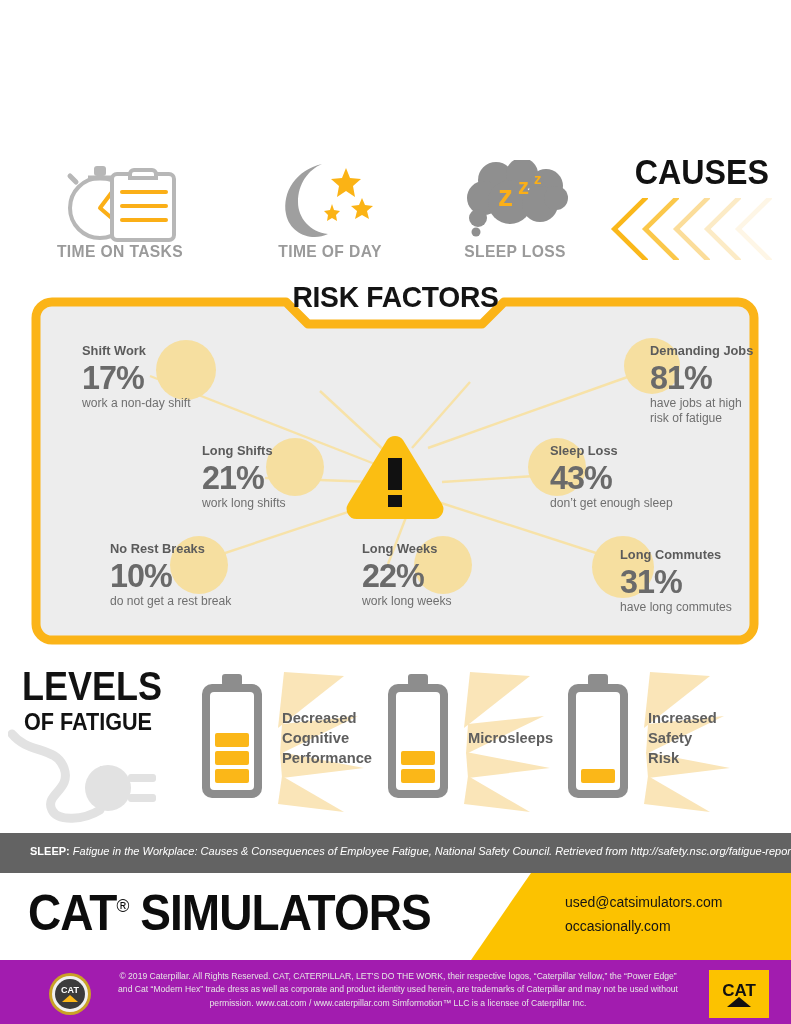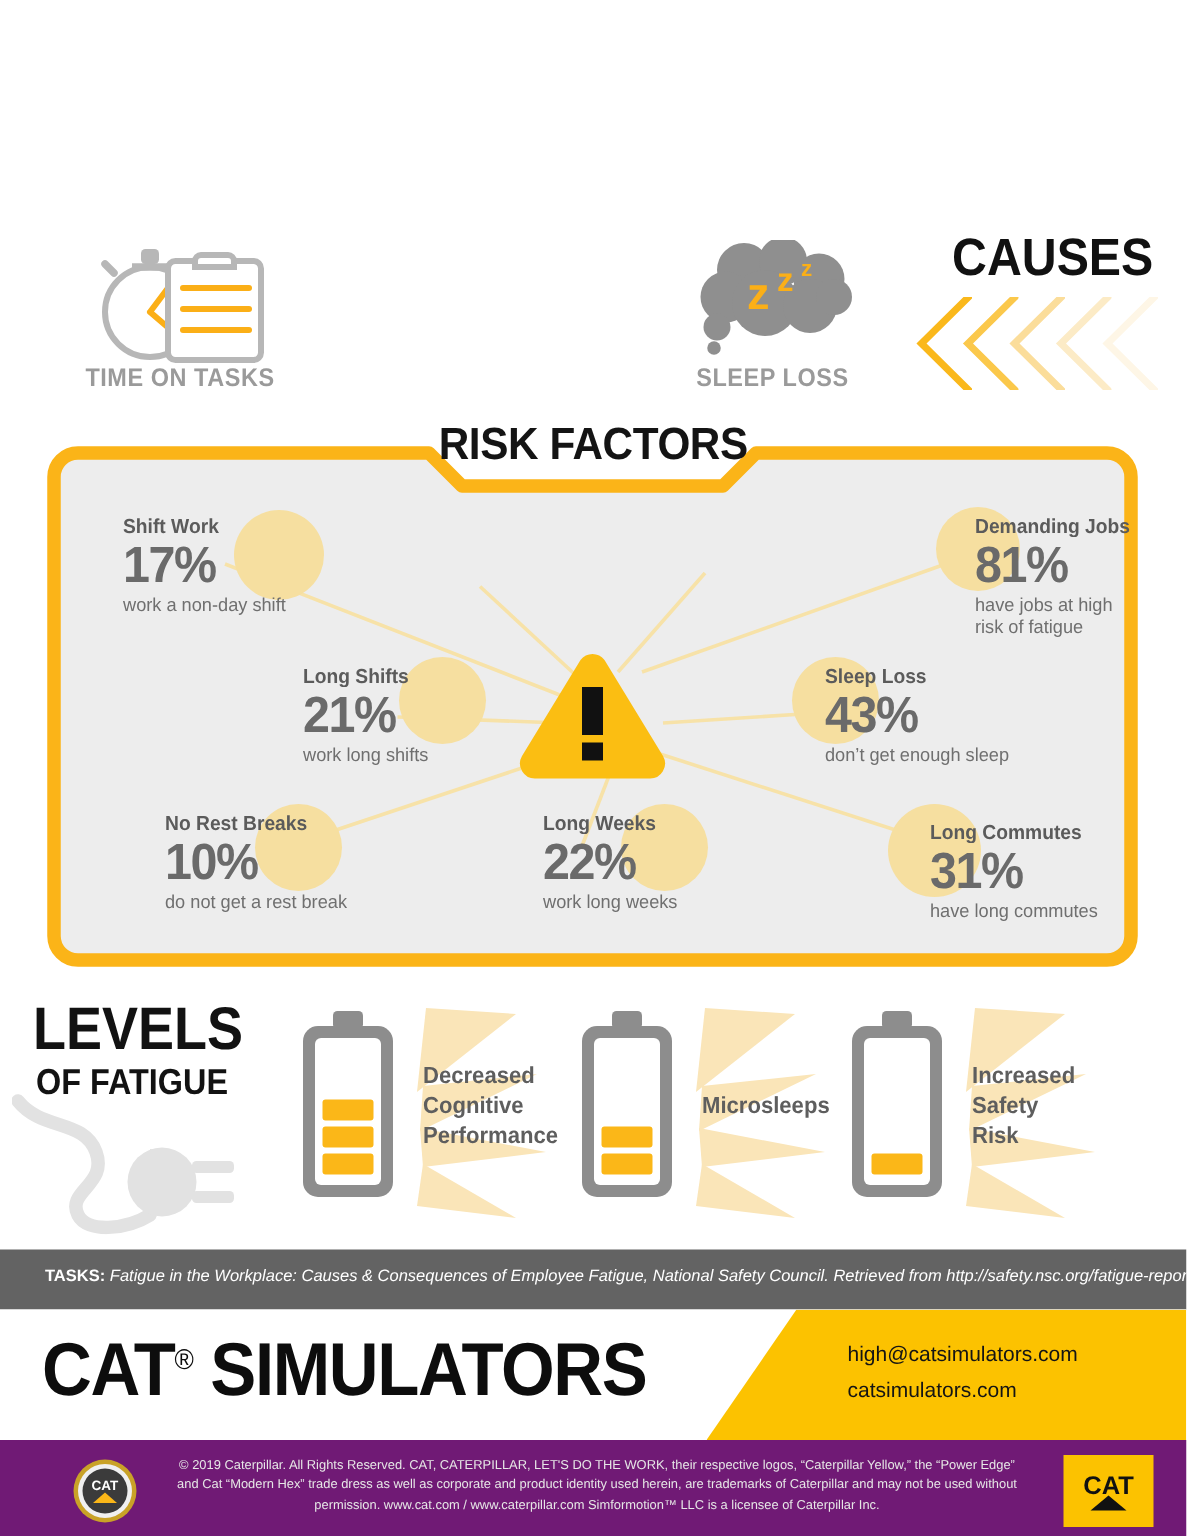--- a/index.html
+++ b/index.html
@@ -115,21 +115,21 @@
     clip-path: polygon(60px 0, 320px 0, 320px 87px, 0 87px);
   }
   .cat-logo {
     position:absolute; left:28px; top:15px; font-size:50px; font-weight:bold;
     color:#0d0d0d; letter-spacing:-1px; line-height:1; transform:scaleX(0.92); transform-origin:left top;
   }
   .cat-logo sup { font-size:19px; vertical-align:super; font-weight:normal; }
   .contact { position:absolute; left:565px; top:17px; font-size:14px; color:#141414; line-height:1.72; }
 
   
-  .footer { position:absolute; left:0; top:960px; width:791px; height:64px; background:#701a75; }
+  .footer { position:absolute; left:0; top:960px; width:791px; height:64px; background:#a21caf; }
   .footer .legal {
     position:absolute; left:118px; top:10px; width:560px;
     font-size:8.6px; color:#e6e6e6; line-height:1.55; text-align:center;
   }
   .seal { position:absolute; left:48px; top:972px; width:44px; height:44px; }
   .cat-badge {
     position:absolute; right:22px; top:970px; width:60px; height:48px; background:#FCC200;
     display:flex; align-items:center; justify-content:center;
   }
 </style>
@@ -185,20 +185,31 @@
         <g stroke="#FBAF17" stroke-width="4" stroke-linecap="round">
           <path d="M72 32 L116 32"></path>
           <path d="M72 46 L116 46"></path>
           <path d="M72 60 L116 60"></path>
         </g>
       </svg>
     </div>
     <div class="label">TIME ON TASKS</div>
   </div>
 
+  <div class="cause" style="left:250px; top:160px; width:160px;">
+    <div class="icon">
+      <svg width="120" height="82" viewBox="0 0 120 82">
+        <path d="M52 4 C26 10 12 32 16 54 C20 74 42 82 58 74 C40 72 28 58 28 42 C28 24 38 10 52 4 Z" fill="#9f9f9f"></path>
+        <polygon points="76,8 80,18 91,19 83,26 85,37 76,31 67,37 69,26 61,19 72,18" fill="#FBB315"></polygon>
+        <polygon points="92,38 95,45 103,46 97,51 99,59 92,55 85,59 87,51 81,46 89,45" fill="#FBB315"></polygon>
+        <polygon points="62,44 64,50 70,51 66,55 67,61 62,58 57,61 58,55 54,51 60,50" fill="#FBB315"></polygon>
+      </svg>
+    </div>
+    <div class="label">TIME OF DAY</div>
+  </div>
 
   <div class="cause" style="left:440px; top:160px; width:150px;">
     <div class="icon">
       <svg width="130" height="82" viewBox="0 0 130 82">
         <g fill="#8f8f8f">
           <circle cx="46" cy="20" r="18"></circle>
           <circle cx="72" cy="14" r="16"></circle>
           <circle cx="96" cy="26" r="17"></circle>
           <circle cx="34" cy="38" r="17"></circle>
           <circle cx="60" cy="42" r="22"></circle>
@@ -379,33 +390,33 @@
       <rect x="14" y="20" width="44" height="98" rx="4" fill="#ffffff"></rect>
       <rect x="19" y="97" width="34" height="14" rx="2" fill="#FBB718"></rect>
     </svg>
     <div class="ltxt" style="left:86px; top:36px; width:110px; white-space:pre-line;">Increased
 Safety
 Risk</div>
   </div>
 
   <div class="source-bar">
     <div class="txt">
-      <b>TASKS:</b>
+      <b>SLEEP:</b>
       <span>Fatigue in the Workplace: Causes &amp; Consequences of Employee Fatigue, National Safety Council. Retrieved from http://safety.nsc.org/fatigue-report</span>
     </div>
   </div>
 
   <div class="catbar">
     <div class="ywedge"></div>
     <div class="cat-logo">
       <span>CAT</span><sup>®</sup> <span>SIMULATORS</span>
     </div>
     <div class="contact">
-      <div>high@catsimulators.com</div>
-      <div>catsimulators.com</div>
+      <div>used@catsimulators.com</div>
+      <div>occasionally.com</div>
     </div>
   </div>
 
   <div class="footer">
     <div class="legal">© 2019 Caterpillar. All Rights Reserved. CAT, CATERPILLAR, LET'S DO THE WORK, their respective logos, “Caterpillar Yellow,” the “Power Edge” and Cat “Modern Hex” trade dress as well as corporate and product identity used herein, are trademarks of Caterpillar and may not be used without permission. www.cat.com / www.caterpillar.com Simformotion™ LLC is a licensee of Caterpillar Inc.</div>
   </div>
 
   <div class="seal">
     <svg width="44" height="44" viewBox="0 0 44 44">
       <circle cx="22" cy="22" r="21" fill="#C9A227"></circle>

